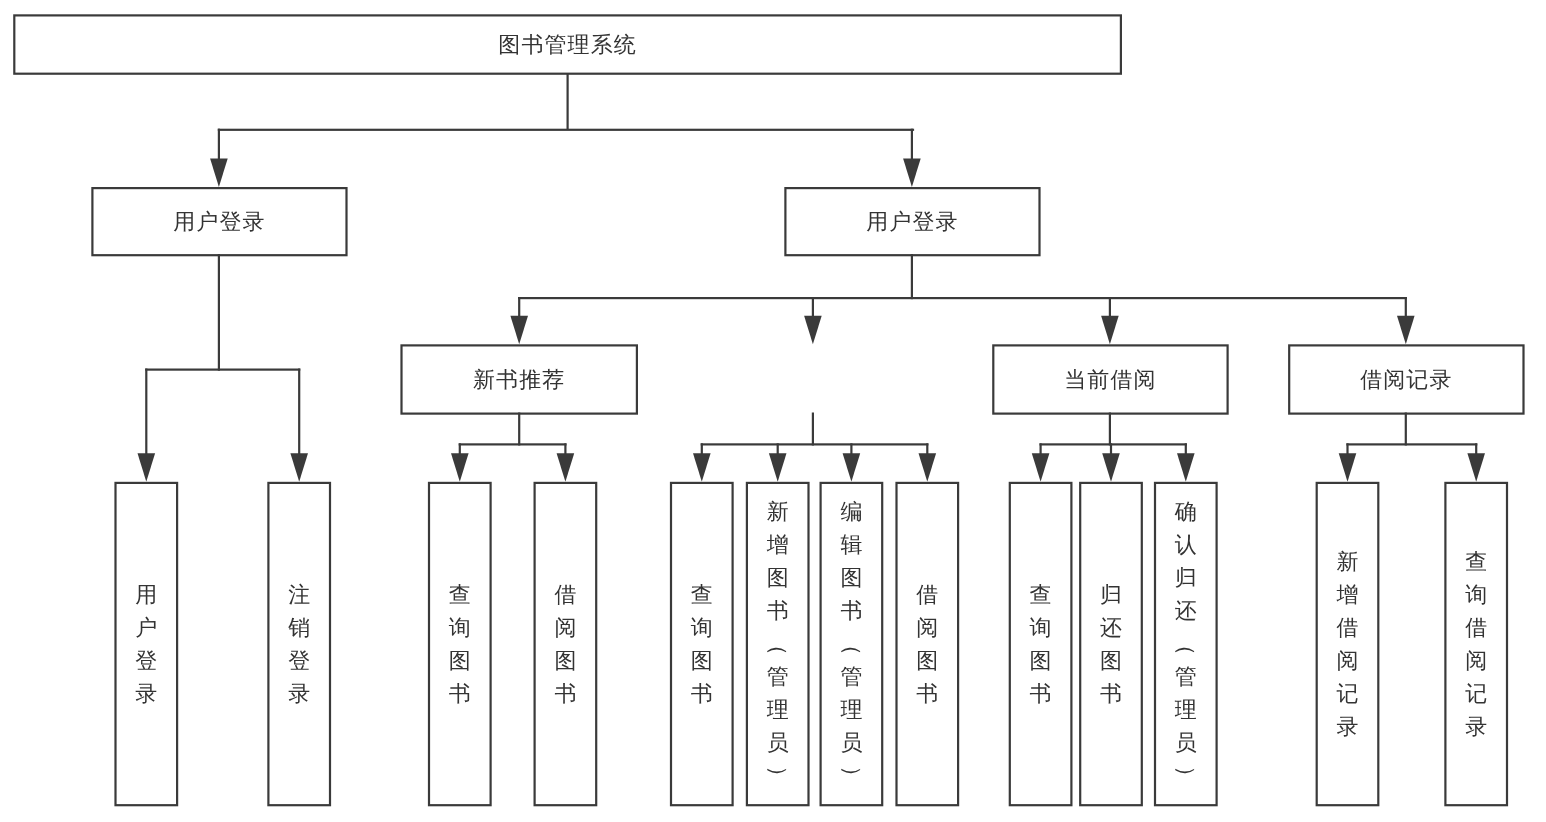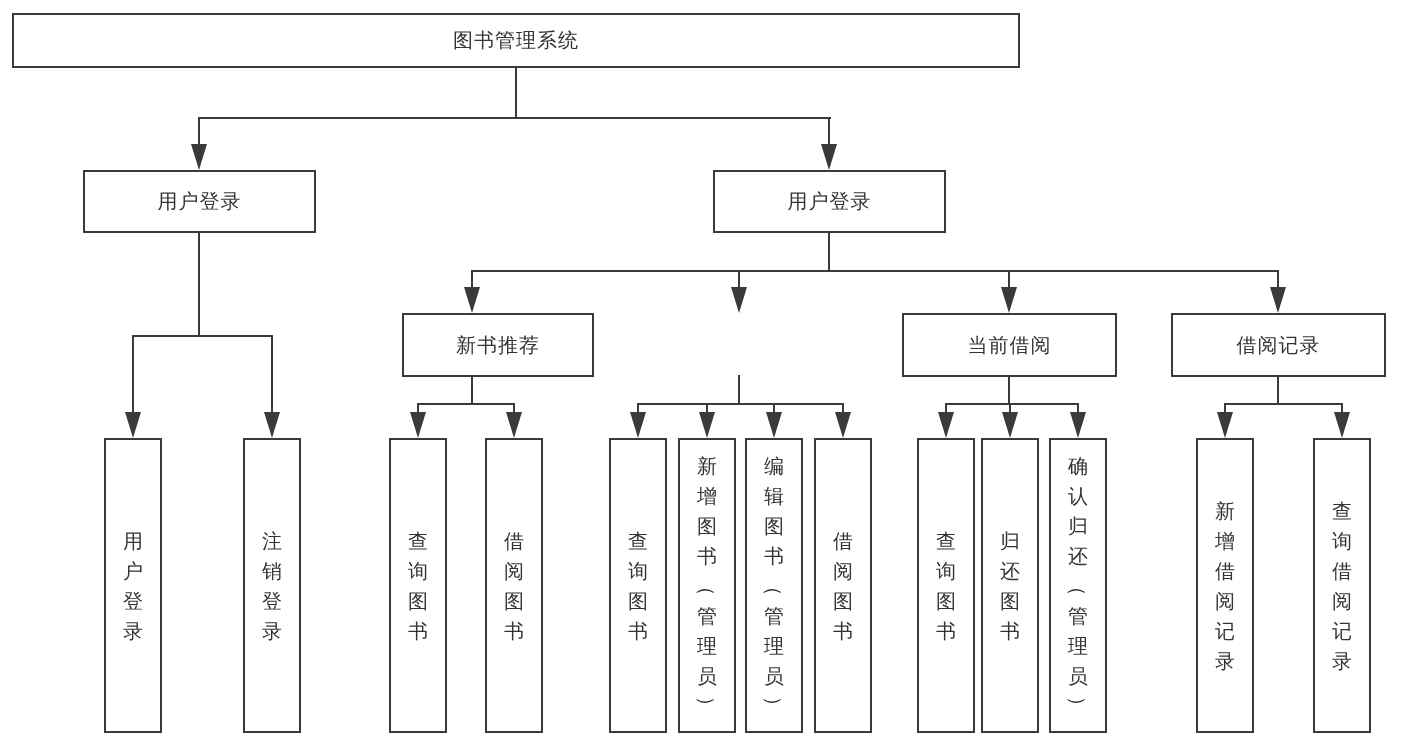--- a/index.html
+++ b/index.html
@@ -101,21 +101,21 @@
   <div class="hline" style="left:471px;top:270px;width:808px;"></div>
   <div class="vline" style="left:471px;top:270px;height:18px;"></div>
   <div class="arrow" style="left:464px;top:287px;"></div>
   <div class="vline" style="left:738px;top:270px;height:18px;"></div>
   <div class="arrow" style="left:731px;top:287px;"></div>
   <div class="vline" style="left:1008px;top:270px;height:18px;"></div>
   <div class="arrow" style="left:1001px;top:287px;"></div>
   <div class="vline" style="left:1277px;top:270px;height:18px;"></div>
   <div class="arrow" style="left:1270px;top:287px;"></div>
 
-  <div class="box" style="left:364px;top:313px;width:192px;height:64px;margin-left:38px;">
+  <div class="box" style="left:364px;top:313px;width:216px;height:64px;">
     <span>新书推荐</span>
   </div>
   <div class="box" style="left:902px;top:313px;width:215px;height:64px;">
     <span>当前借阅</span>
   </div>
   <div class="box" style="left:1171px;top:313px;width:215px;height:64px;">
     <span>借阅记录</span>
   </div>
 
   <div class="vline" style="left:471px;top:375px;height:30px;"></div>

